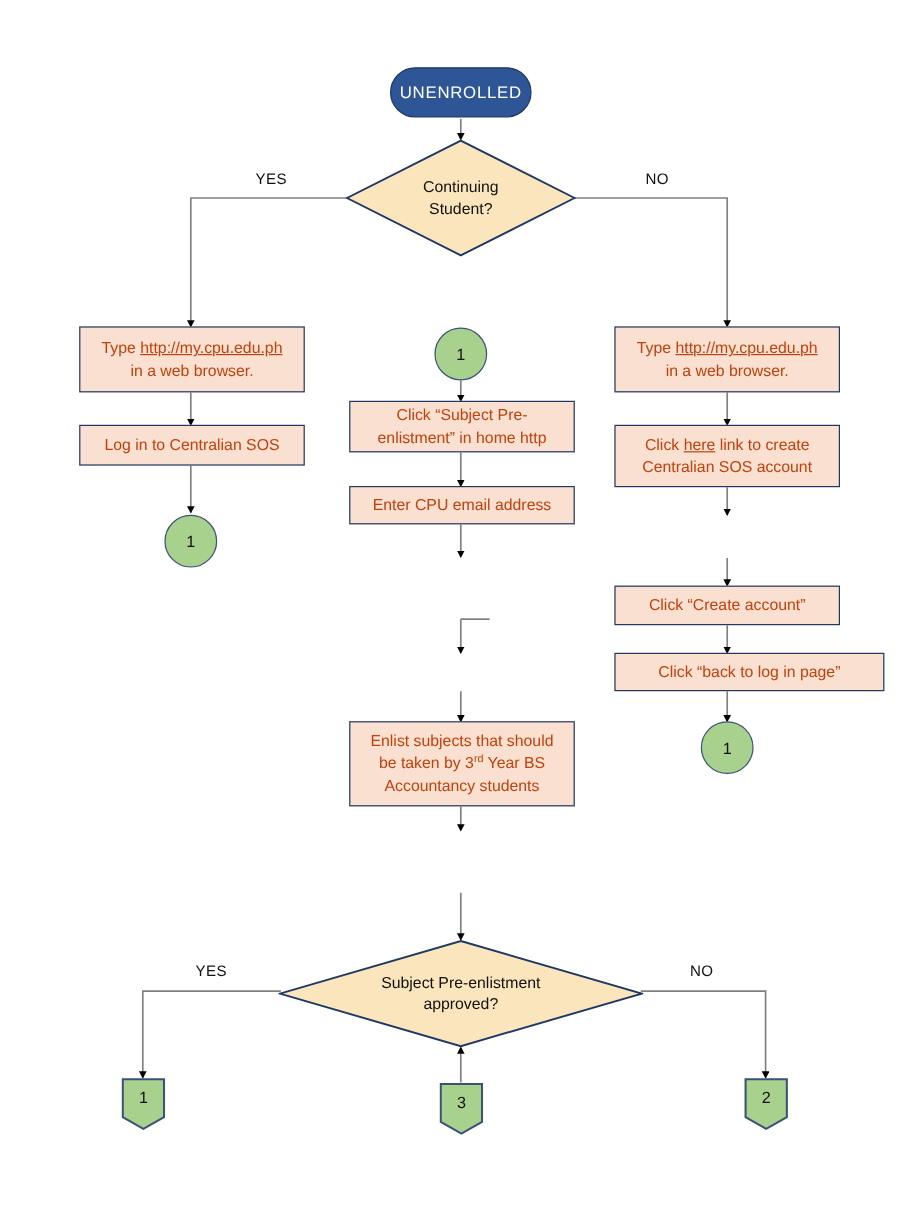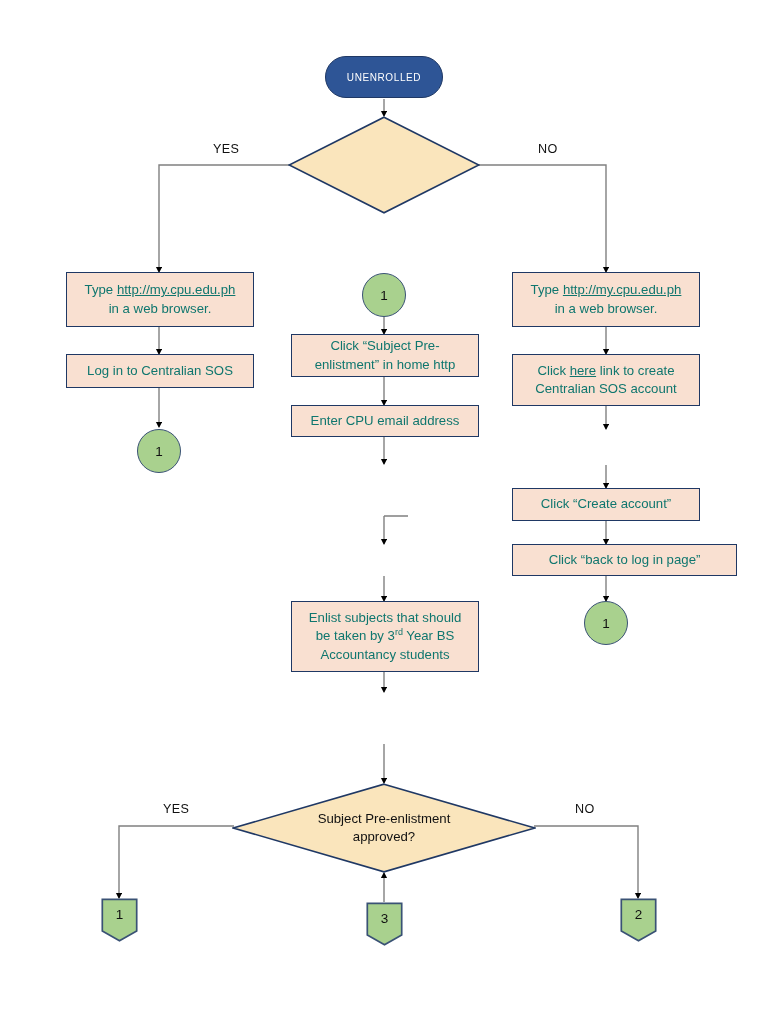--- a/index.html
+++ b/index.html
@@ -15,30 +15,30 @@
 
   .node{position:absolute;box-sizing:border-box;}
 
   
   .pill{
     background:#2E5596;
     border:1px solid #1F3864;
     border-radius:22px;
     color:#ffffff;
     display:flex;align-items:center;justify-content:center;
-    font-size:10px;letter-spacing:.6px;
+    font-size:14px;letter-spacing:.6px;
   }
 
   
   .proc{
     background:#F9E0D1;
     border:1.6px solid #1F3864;
     display:flex;align-items:center;justify-content:center;
     text-align:center;
-    color:#0f766e;
+    color:#c2410c;
     font-size:13.2px;
     line-height:1.38;
     padding:3px 6px;
   }
   .proc .t{display:block;}
   .u{text-decoration:underline;}
   sup{font-size:.68em;vertical-align:super;line-height:0;}
 
   
   .dec{display:flex;align-items:center;justify-content:center;}
@@ -115,20 +115,24 @@
   </svg>
 
   <div class="node pill" style="left:325px;top:56px;width:118px;height:42px;">
     <span>UNENROLLED</span>
   </div>
 
   <div class="node dec" style="left:288px;top:116px;width:192px;height:98px;">
     <svg width="192" height="98" viewBox="0 0 192 98" xmlns="http://www.w3.org/2000/svg">
       <polygon points="96,1.2 190.8,49 96,96.8 1.2,49" fill="#FAE5BC" stroke="#1F3864" stroke-width="1.6"></polygon>
     </svg>
+    <div class="dectext">
+      <div>Continuing</div>
+      <div>Student?</div>
+    </div>
   </div>
   <div class="edge-label" style="left:213px;top:142px;">YES</div>
   <div class="edge-label" style="left:538px;top:142px;">NO</div>
 
   <div class="node proc" style="left:66px;top:272px;width:188px;height:55px;">
     <span>
       <span class="t">
         <span>Type </span><span class="u">http://my.cpu.edu.ph</span>
       </span>
       <span class="t">in a web browser.</span>

